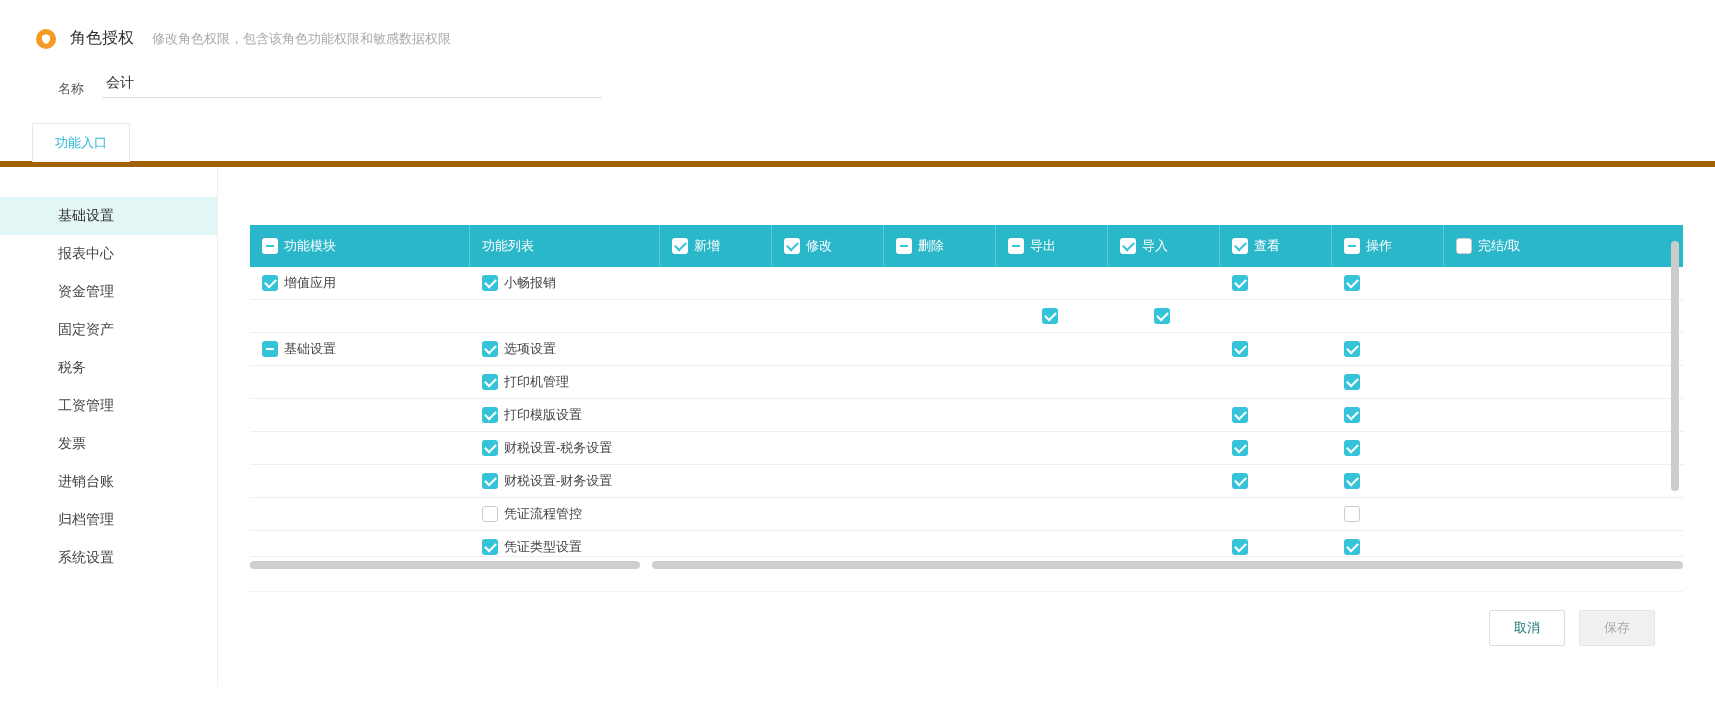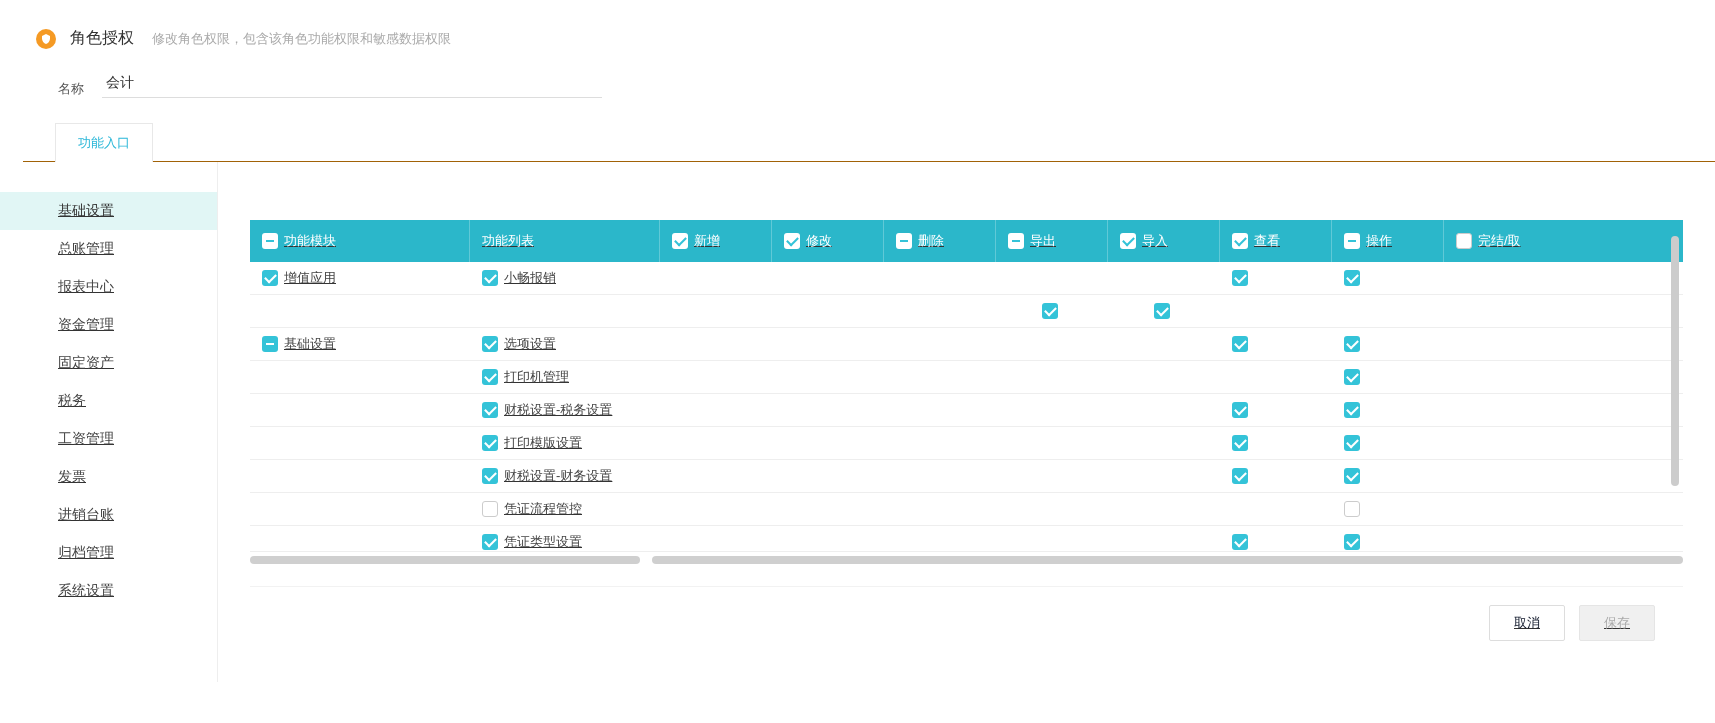--- a/index.html
+++ b/index.html
@@ -10,24 +10,24 @@
 .header { padding: 28px 36px 20px; display: flex; align-items: center; gap: 14px; }
 .header-icon { width: 20px; height: 20px; background: #f59a24; border-radius: 50%; display: flex; align-items: center; justify-content: center; }
 .header-icon svg { width: 12px; height: 12px; fill: #fff; }
 .header-title { font-size: 16px; font-weight: 500; color: #333; }
 .header-desc { font-size: 13px; color: #aaa; margin-left: 4px; }
 
 .name-row { padding: 0 58px 24px; display: flex; align-items: flex-end; gap: 18px; }
 .name-label { font-size: 13px; color: #555; }
 .name-input { border: none; border-bottom: 1px solid #ddd; padding: 6px 4px; font-size: 14px; width: 500px; outline: none; color: #333; }
 
-.tab-strip { border-bottom: 1px solid #a16207; padding-left: 32px; margin-left: 23px; }
+.tab-strip { border-bottom: 6px solid #a16207; padding-left: 32px; }
 .tab { display: inline-block; padding: 10px 22px; font-size: 13px; border: 1px solid #e8e8e8; border-bottom: none; background: #fff; color: #2bb7d8; cursor: pointer; position: relative; top: 1px; }
 
-.body { display: flex; text-decoration: underline; }
+.body { display: flex; }
 
 .sidebar { width: 218px; padding-top: 30px; border-right: 1px solid #eee; min-height: 520px; }
 .side-item { padding: 10px 0 10px 58px; font-size: 14px; color: #444; cursor: pointer; }
 .side-item.active { background: #e1f6f5; color: #333; }
 
 .main { flex: 1; padding: 30px 32px 0 32px; position: relative; }
 
 .table-wrap { overflow-x: auto; overflow-y: hidden; position: relative; }
 .table-inner { min-width: 1340px; margin-top: 28px; }
 
@@ -54,21 +54,21 @@
 .cb.empty { border: 1px solid #ccc; background: #fff; }
 .cb.hdr { background: #fff; }
 .cb.hdr.checked::after { border-color: #34c3d8; }
 .cb.hdr.indet::after { background: #34c3d8; }
 
 .hscroll-fake { height: 12px; display:flex; gap:12px; margin-top:4px;}
 .hscroll-track { height:8px; background:#cfcfcf; border-radius:4px; }
 
 .footer { position: relative; margin-top: 18px; padding: 18px 28px; display: flex; justify-content: flex-end; gap: 14px; border-top: 1px solid #f2f2f2; }
 .btn { padding: 8px 24px; font-size: 13px; border-radius: 2px; cursor: pointer; }
-.btn-cancel { border: 1px solid #ddd; background: #fff; color: #0f172a; }
+.btn-cancel { border: 1px solid #ddd; background: #fff; color: #0f766e; }
 .btn-save { border: 1px solid #e5e5e5; background: #f0f0f0; color: #aaa; }
 
 .vscroll { position:absolute; right:36px; top:74px; width:8px; height:250px; background:#ccc; border-radius:4px; }
 </style>
 </head>
 <body>
 
 <div class="page">
 
   <div class="header">
@@ -86,21 +86,20 @@
     <input class="name-input" value="会计" style="">
   </div>
 
   <div class="tab-strip">
     <div class="tab">功能入口</div>
   </div>
 
   <div class="body">
     <div class="sidebar" id="sidebar">
         <div class="side-item active">基础设置</div>
-        <div class="side-item">总账管理</div>
         <div class="side-item">报表中心</div>
         <div class="side-item">资金管理</div>
         <div class="side-item">固定资产</div>
         <div class="side-item">税务</div>
         <div class="side-item">工资管理</div>
         <div class="side-item">发票</div>
         <div class="side-item">进销台账</div>
         <div class="side-item">归档管理</div>
         <div class="side-item">系统设置</div>
       </div>
@@ -274,52 +273,52 @@
                   <span class="cb checked"></span>
                 </div>
                 <div class="td col-final">
                   <span class="cb " style="visibility: hidden;"></span>
                 </div>
               </div>
               <div class="trow">
                 <div class="td col-module"></div>
                 <div class="td col-list">
                   <span class="cb checked"></span>
+                  <span>打印模版设置</span>
+                </div>
+                <div class="td col-act">
+                  <span class="cb " style="visibility: hidden;"></span>
+                </div>
+                <div class="td col-act">
+                  <span class="cb " style="visibility: hidden;"></span>
+                </div>
+                <div class="td col-act">
+                  <span class="cb " style="visibility: hidden;"></span>
+                </div>
+                <div class="td col-act">
+                  <span class="cb " style="visibility: hidden;"></span>
+                </div>
+                <div class="td col-act">
+                  <span class="cb " style="visibility: hidden;"></span>
+                </div>
+                <div class="td col-view">
+                  <span class="cb checked"></span>
+                </div>
+                <div class="td col-op">
+                  <span class="cb checked"></span>
+                </div>
+                <div class="td col-final">
+                  <span class="cb " style="visibility: hidden;"></span>
+                </div>
+              </div>
+              <div class="trow">
+                <div class="td col-module"></div>
+                <div class="td col-list">
+                  <span class="cb checked"></span>
                   <span>财税设置-税务设置</span>
-                </div>
-                <div class="td col-act">
-                  <span class="cb " style="visibility: hidden;"></span>
-                </div>
-                <div class="td col-act">
-                  <span class="cb " style="visibility: hidden;"></span>
-                </div>
-                <div class="td col-act">
-                  <span class="cb " style="visibility: hidden;"></span>
-                </div>
-                <div class="td col-act">
-                  <span class="cb " style="visibility: hidden;"></span>
-                </div>
-                <div class="td col-act">
-                  <span class="cb " style="visibility: hidden;"></span>
-                </div>
-                <div class="td col-view">
-                  <span class="cb checked"></span>
-                </div>
-                <div class="td col-op">
-                  <span class="cb checked"></span>
-                </div>
-                <div class="td col-final">
-                  <span class="cb " style="visibility: hidden;"></span>
-                </div>
-              </div>
-              <div class="trow">
-                <div class="td col-module"></div>
-                <div class="td col-list">
-                  <span class="cb checked"></span>
-                  <span>打印模版设置</span>
                 </div>
                 <div class="td col-act">
                   <span class="cb " style="visibility: hidden;"></span>
                 </div>
                 <div class="td col-act">
                   <span class="cb " style="visibility: hidden;"></span>
                 </div>
                 <div class="td col-act">
                   <span class="cb " style="visibility: hidden;"></span>
                 </div>

